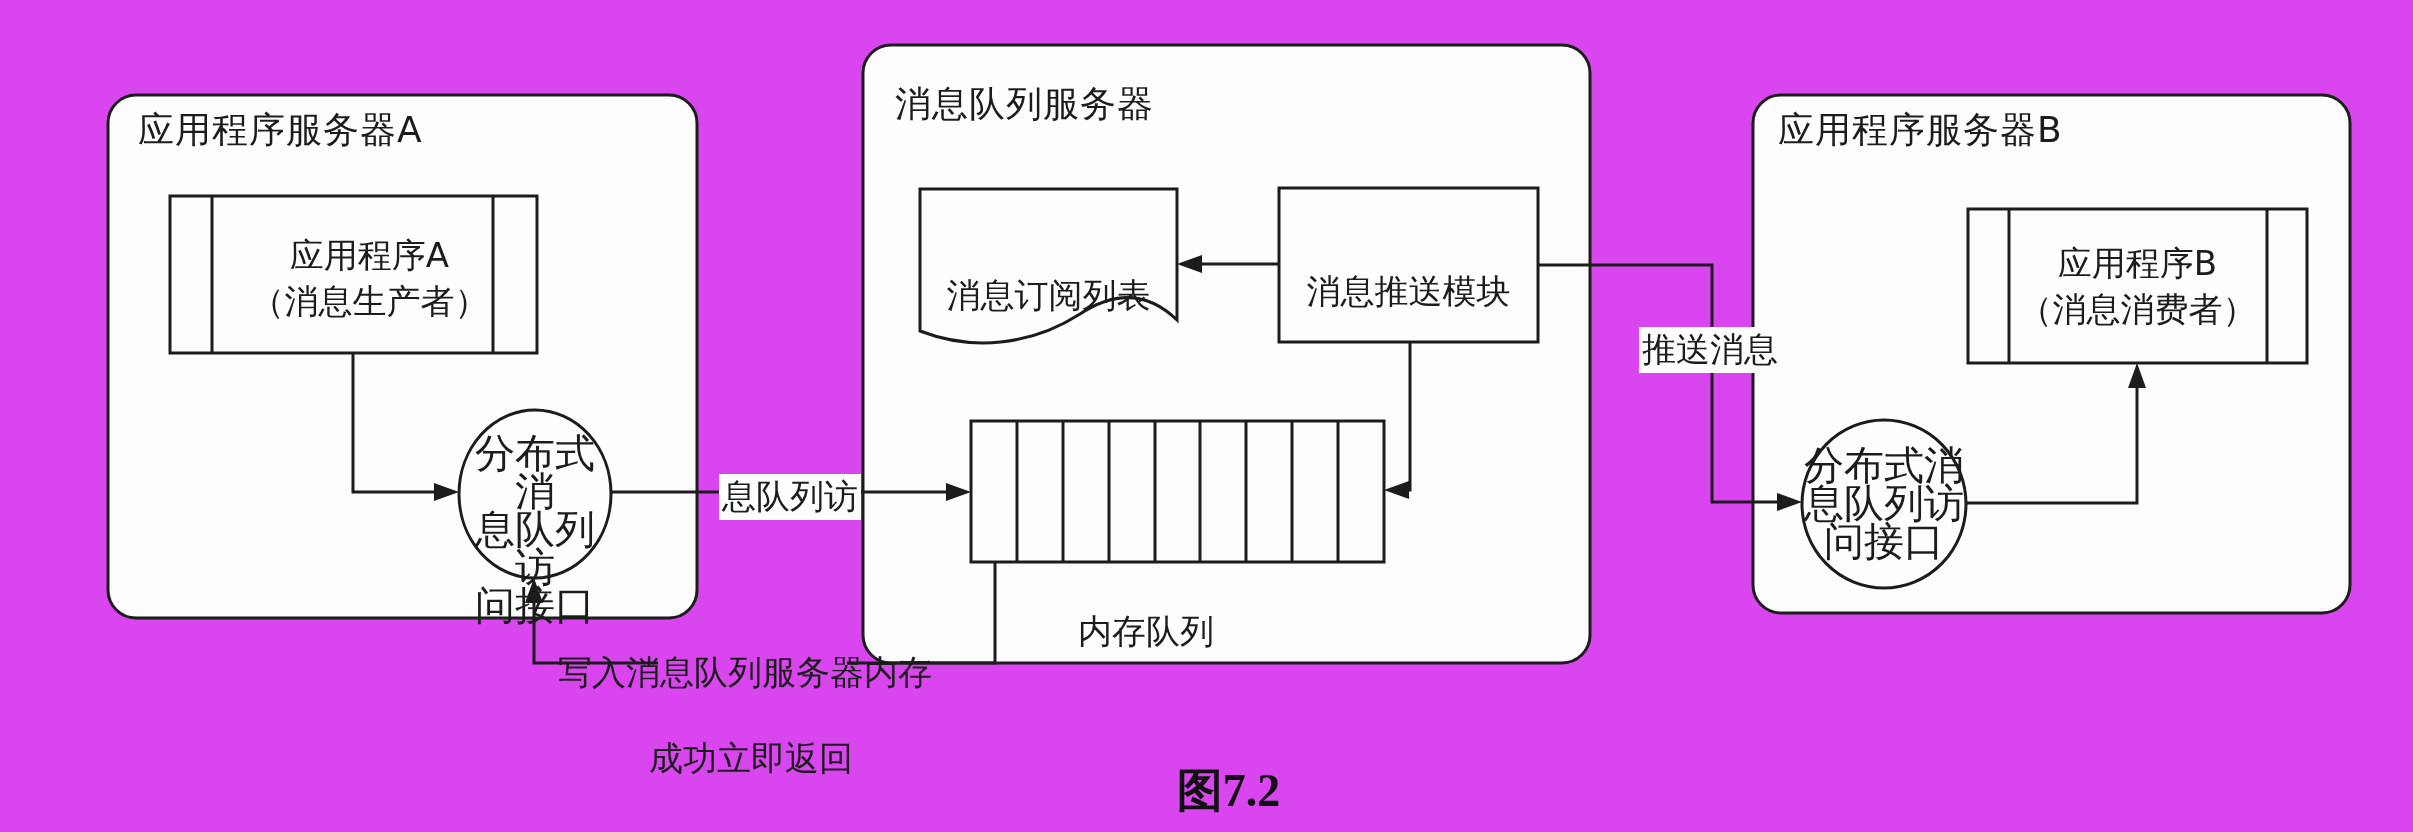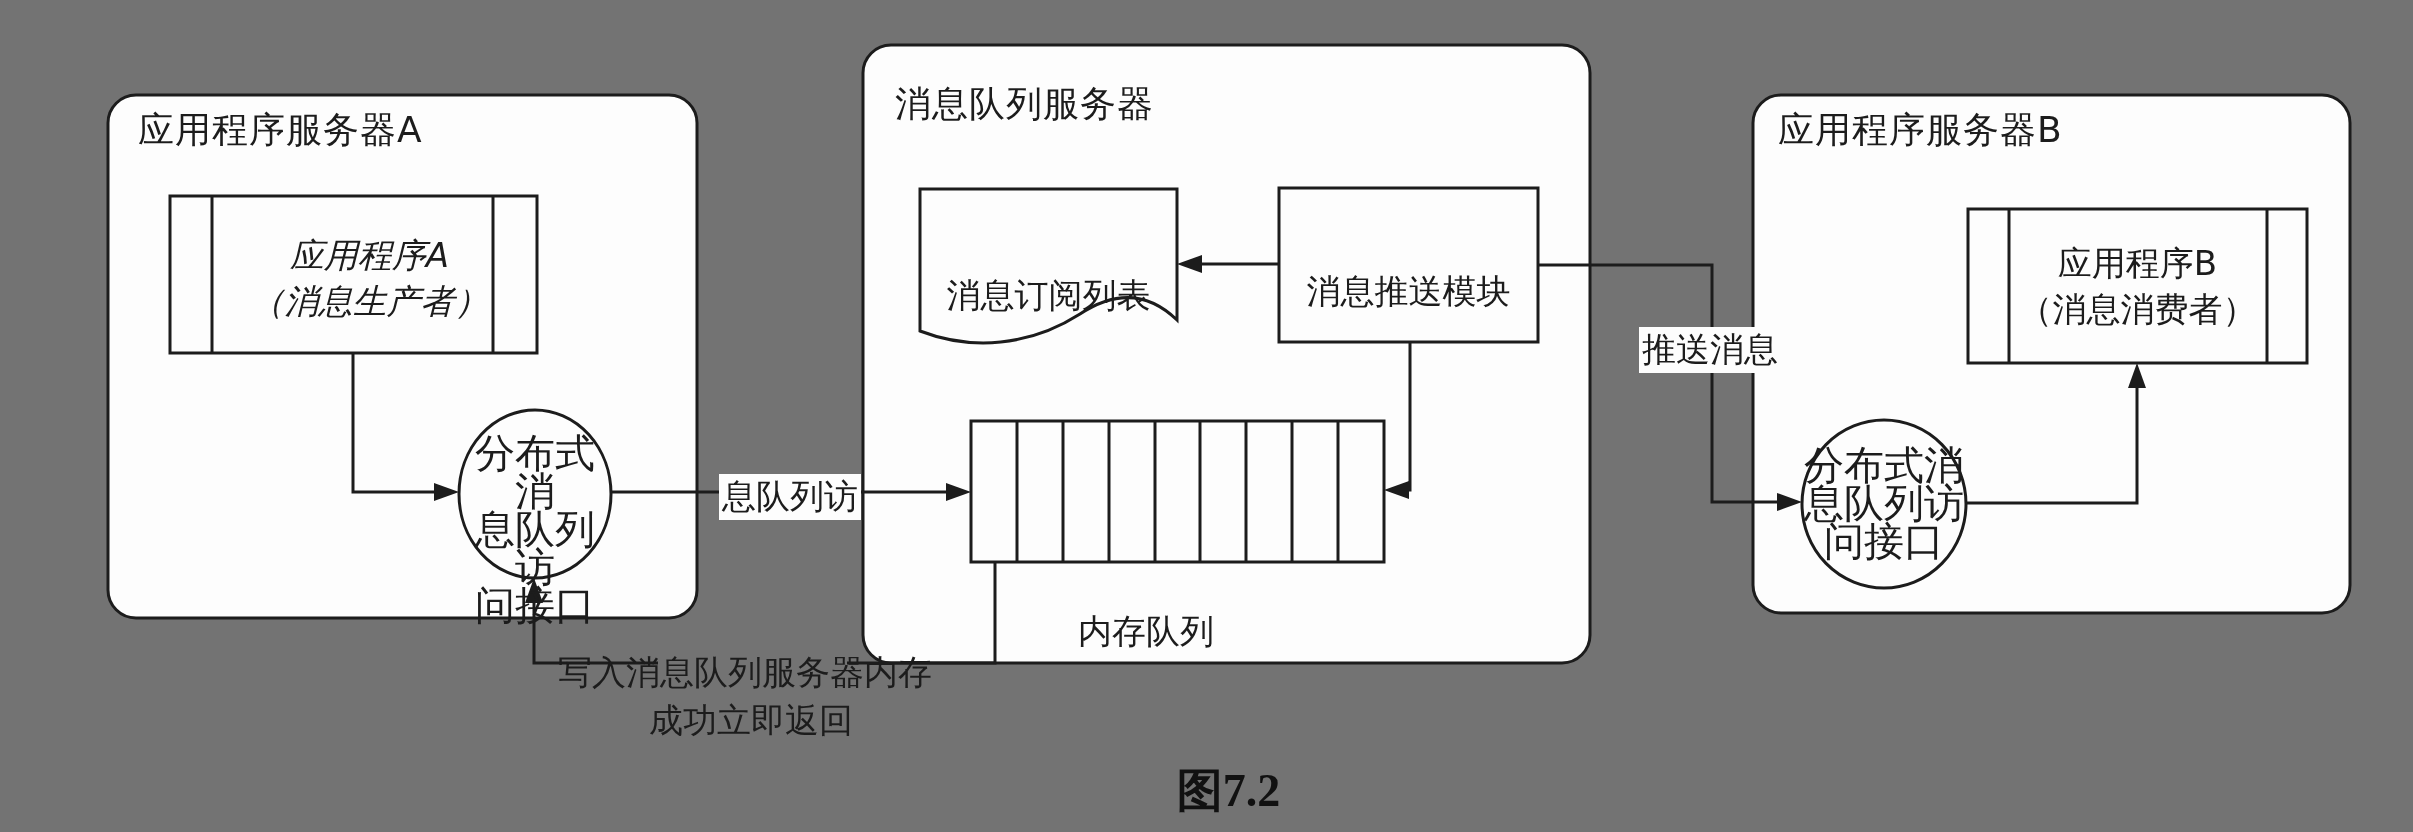--- a/index.html
+++ b/index.html
@@ -1,17 +1,17 @@
 <!DOCTYPE html>
 <html><head>
 <meta charset="utf-8">
 <style>
   html,body{margin:0;padding:0;background:#ffffff;}
   #stage{
-    position:relative;width:2413px;height:832px;background:#737373;
+    position:relative;width:2413px;height:832px;background:#d946ef;
     font-family:"DejaVu Sans",sans-serif;color:#1c1c1c;overflow:hidden;
   }
   #shapes{position:absolute;left:0;top:0;}
   .txt{position:absolute;white-space:nowrap;color:#1c1c1c;}
   .boxlabel{font-size:36px;letter-spacing:1px;}
   .ctr{text-align:center;white-space:normal;}
   .inner-app{font-size:34px;line-height:46px;}
   .circle-txt{font-size:40px;line-height:38px;}
   .edge-label{font-size:34px;background:#fdfdfd;padding:0 3px;}
   .plain-label{font-size:34px;margin-top:28px;}
@@ -81,21 +81,21 @@
       <polygon points="1802,502 1777,493 1777,511"></polygon>
       <polygon points="2137,363 2128,388 2146,388"></polygon>
       <polygon points="534,578 525,603 543,603"></polygon>
     </g>
   </svg>
 
   <div class="txt boxlabel" style="left:138px;top:106px;">应用程序服务器A</div>
   <div class="txt boxlabel" style="left:895px;top:80px;">消息队列服务器</div>
   <div class="txt boxlabel" style="left:1778px;top:106px;">应用程序服务器B</div>
 
-  <div class="txt ctr inner-app" style="left:170px;top:232px;width:399px;font-style:italic;">
+  <div class="txt ctr inner-app" style="left:170px;top:232px;width:399px;">
     <div>应用程序A</div>
     <div>（消息生产者）</div>
   </div>
 
   <div class="txt ctr inner-app" style="left:1968px;top:240px;width:339px;">
     <div>应用程序B</div>
     <div>（消息消费者）</div>
   </div>
 
   <div class="txt ctr plain-label" style="left:920px;top:245px;width:257px;">消息订阅列表</div>
@@ -110,19 +110,19 @@
 
   <div class="txt ctr circle-txt" style="left:1802px;top:446px;width:164px;">
     <div>分布式消</div>
     <div>息队列访</div>
     <div>问接口</div>
   </div>
 
   <div class="txt edge-label" style="left:719px;top:474px;">息队列访</div>
   <div class="txt edge-label" style="left:1639px;top:327px;">推送消息</div>
   <div class="txt plain-label" style="left:558px;top:622px;">写入消息队列服务器内存</div>
-  <div class="txt plain-label ctr" style="left:558px;top:670px;width:386px;">成功立即返回</div>
+  <div class="txt plain-label ctr" style="left:558px;top:708px;width:386px;">成功立即返回</div>
 
   <div id="caption-row">
     <span>图7.2</span>
   </div>
 
 </div>
 
 </body></html>

